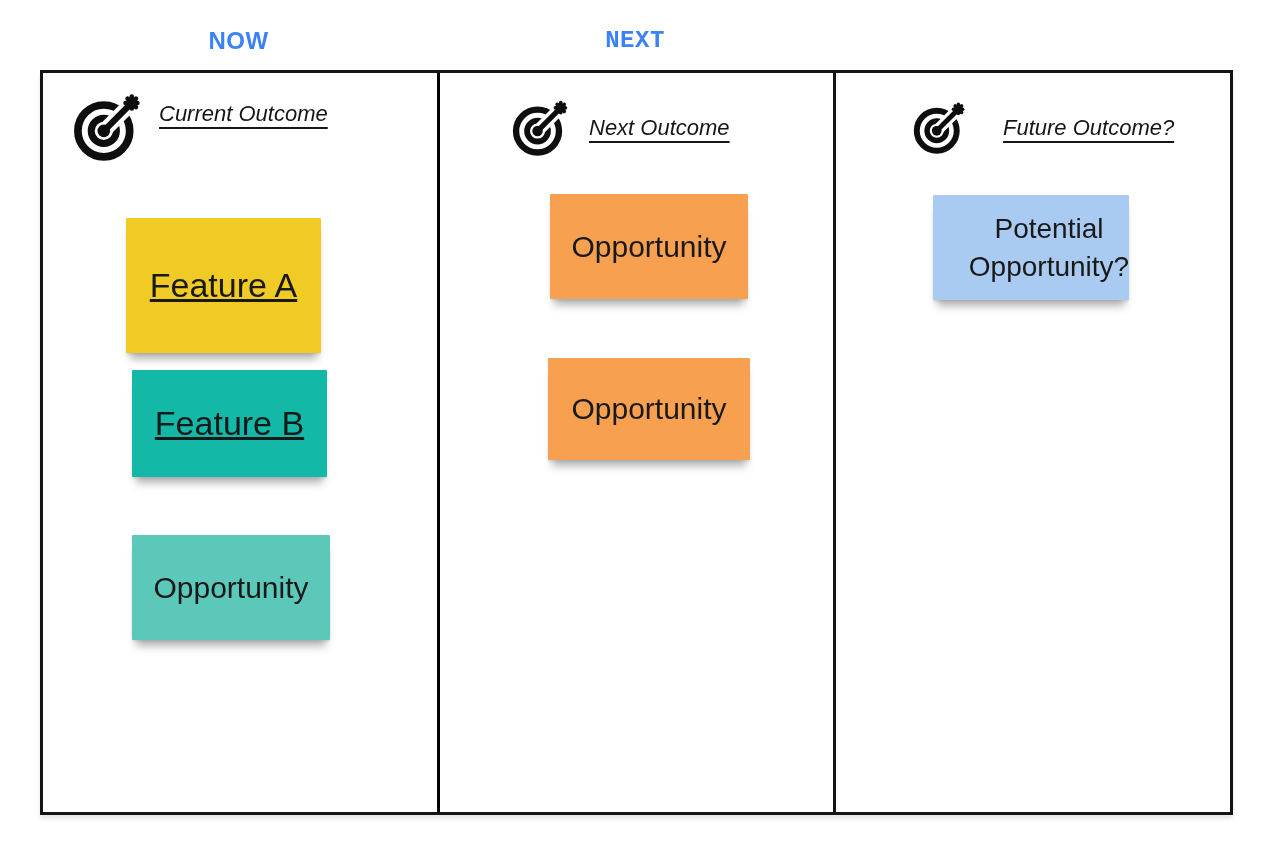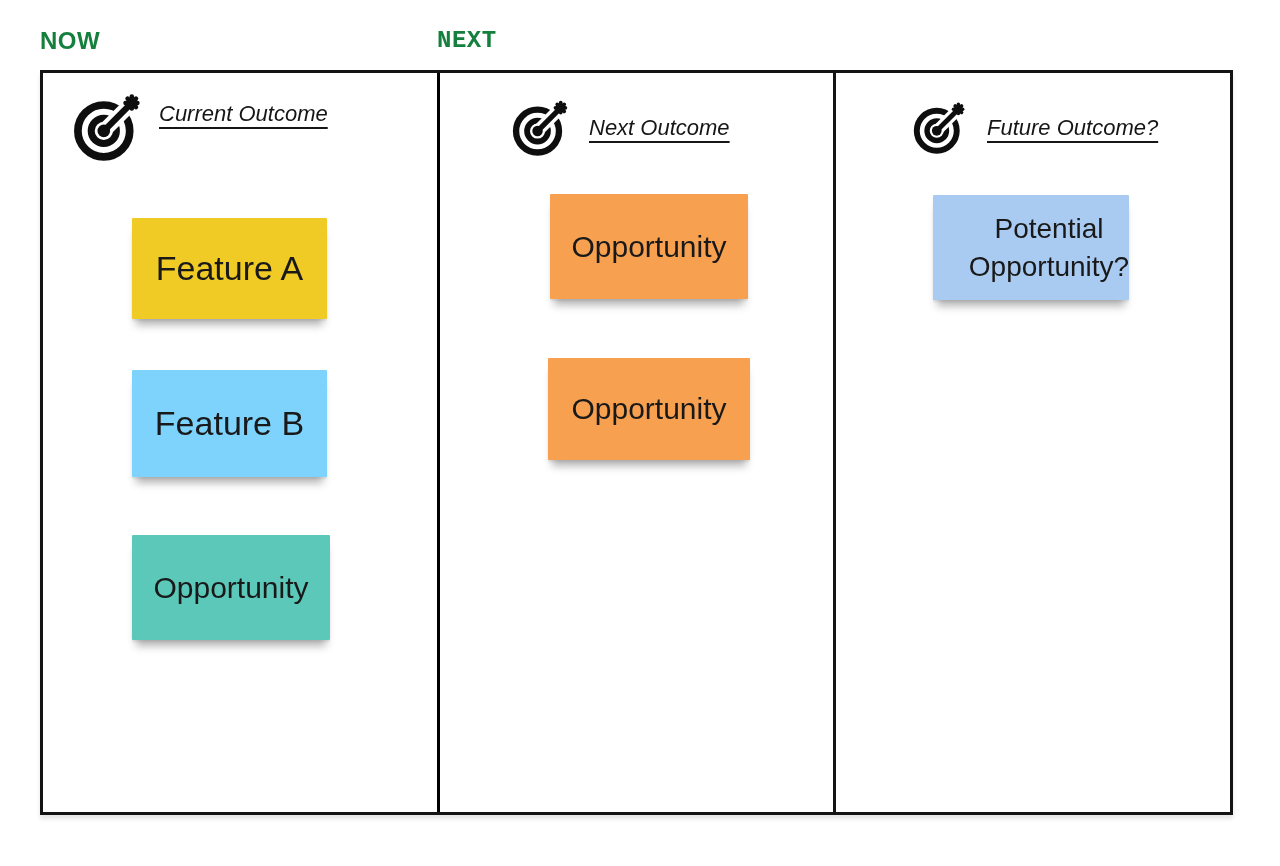--- a/index.html
+++ b/index.html
@@ -8,42 +8,42 @@
     font-family:"Liberation Sans","DejaVu Sans",sans-serif;
     width:1280px; height:866px; position:relative; overflow:hidden;
     color:#1f1f1f;
   }
   .canvas { position:absolute; inset:0; background:#ffffff; }
 
   
   .col-header {
     position:absolute; top:27px; height:30px;
     font-size:24px; font-weight:700; letter-spacing:0.5px;
-    color:#15803d; line-height:28px;
+    text-align:center; color:#3b82f6; line-height:28px;
   }
   .col-header.h-now   { left:40px;  width:397px; }
   .col-header.h-next  { left:437px; width:396px;font-family:Liberation Mono, monospace; }
   .col-header.h-later { left:833px; width:399px; }
 
   
   .board {
     position:absolute; left:40px; top:70px; width:1193px; height:745px;
     border:3px solid #141414; display:flex; background:#ffffff;
     box-shadow:0 4px 4px rgba(0,0,0,0.10);
   }
   .column { position:relative; height:100%; }
   .column.c-now   { width:397px; border-right:3px solid #000000; }
   .column.c-next  { width:396px; border-right:3px solid #141414; }
   .column.c-later { flex:1; }
 
   
   .outcome { position:absolute; display:flex; align-items:flex-start; }
   .c-now   .outcome { left:30px; top:18px; gap:16px; }
   .c-next  .outcome { left:72px; top:25px; gap:19px; }
-  .c-later .outcome { left:77px; top:27px; gap:20px;justify-content:space-between; }
+  .c-later .outcome { left:77px; top:27px; gap:36px;justify-content:space-between; }
 
   .target-icon { flex:0 0 auto; display:block; }
   .c-now   .target-icon { width:70px; height:70px; }
   .c-next  .target-icon { width:58px; height:58px; }
   .c-later .target-icon { width:54px; height:54px; }
 
   .outcome-text {
     font-style:italic; font-size:22px; line-height:34px; color:#161616;
   }
   .c-now  .outcome-text { margin-top:6px; }
@@ -55,21 +55,21 @@
   }
 
   
   .sticky {
     position:absolute; display:flex; align-items:center; justify-content:center;
     text-align:center; color:#191919; border-radius:1px; cursor:pointer;
     box-shadow:0 10px 8px -4px rgba(70,70,70,0.40), 0 2px 2px rgba(0,0,0,0.08);
   }
   .sticky .sticky-label { padding:0 8px; }
 
-  .c-now .s-0 { left:89px;  top:145px; width:195px; height:101px; font-size:34px; }
+  .c-now .s-0 { left:83px;  top:145px; width:195px; height:135px; font-size:34px;text-decoration:underline; }
   .c-now .s-1 { left:89px;  top:297px; width:195px; height:107px; font-size:34px; }
   .c-now .s-2 { left:89px;  top:462px; width:198px; height:105px; font-size:30px; }
 
   .c-next .s-0 { left:110px; top:121px; width:198px; height:105px; font-size:30px; }
   .c-next .s-1 { left:108px; top:285px; width:202px; height:102px; font-size:30px; }
 
   .c-later .s-0 { left:97px; top:122px; width:196px; height:105px; font-size:28px; line-height:1.35;padding-left:36px; }
 </style>
 </head>
 <body>
@@ -104,21 +104,21 @@
         <svg class="target-icon" viewBox="0 0 100 100">
             <use href="#tgt"></use>
           </svg>
         <div class="outcome-text">
           <div class="outcome-line">Current Outcome </div>
         </div>
       </div>
       <div class="sticky s-0" style="background: rgb(240, 202, 37);">
         <span class="sticky-label">Feature A</span>
       </div>
-      <div class="sticky s-1" style="background: #7dd3fc;">
+      <div class="sticky s-1" style="background: #14b8a6; text-decoration: underline;">
         <span class="sticky-label">Feature B</span>
       </div>
       <div class="sticky s-2" style="background: rgb(92, 200, 185);">
         <span class="sticky-label">Opportunity</span>
       </div>
     </section>
 
     <section class="column c-next">
       <div class="outcome">
         <svg class="target-icon" viewBox="0 0 100 100">

